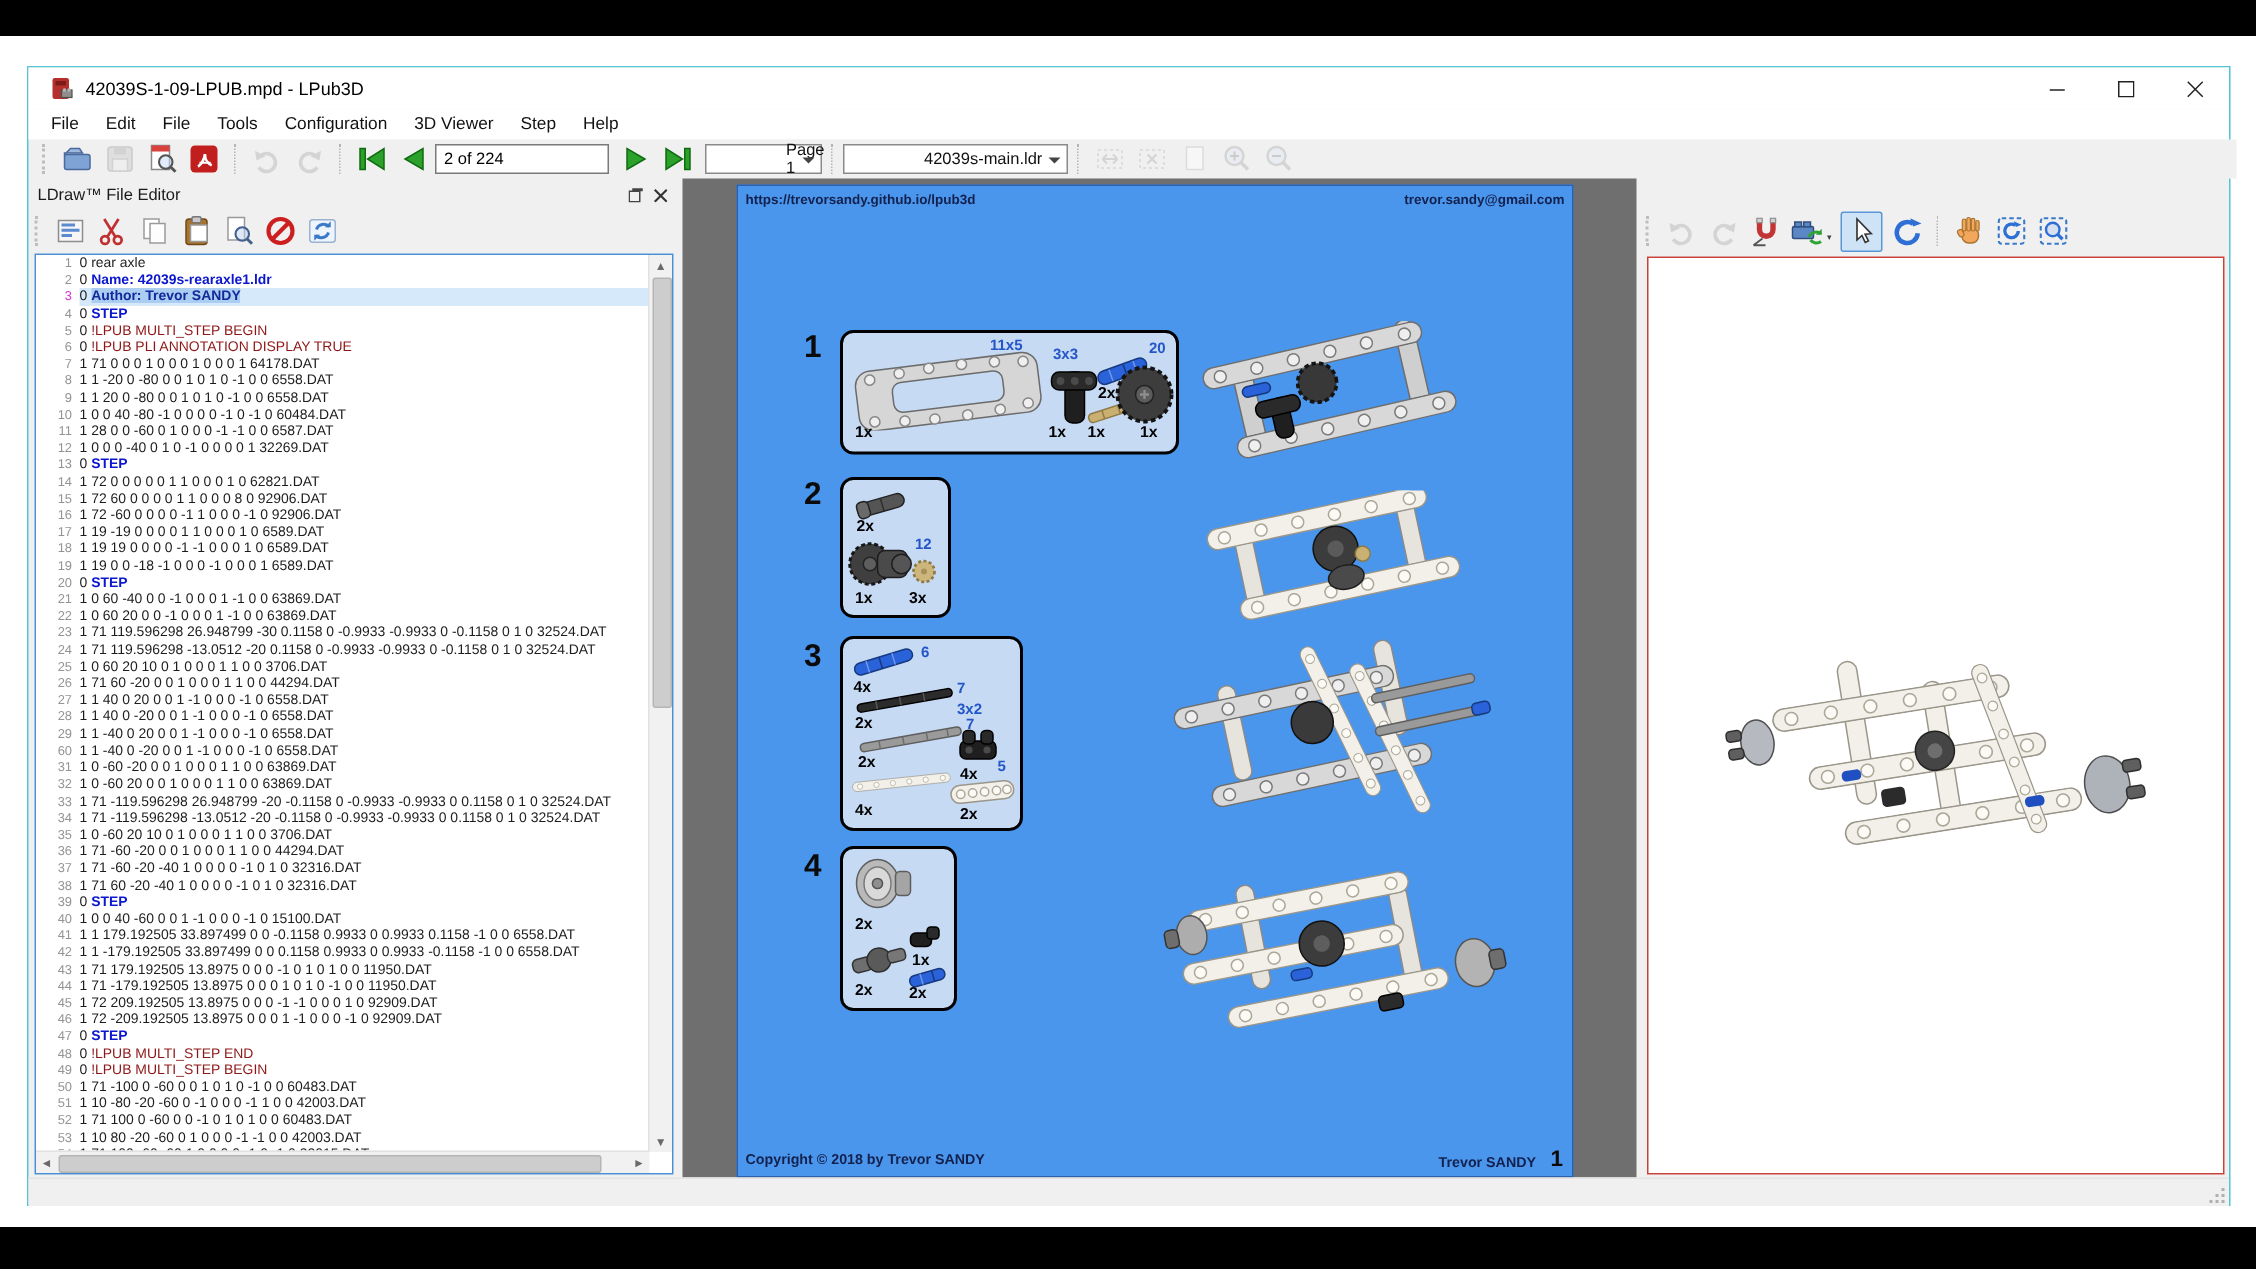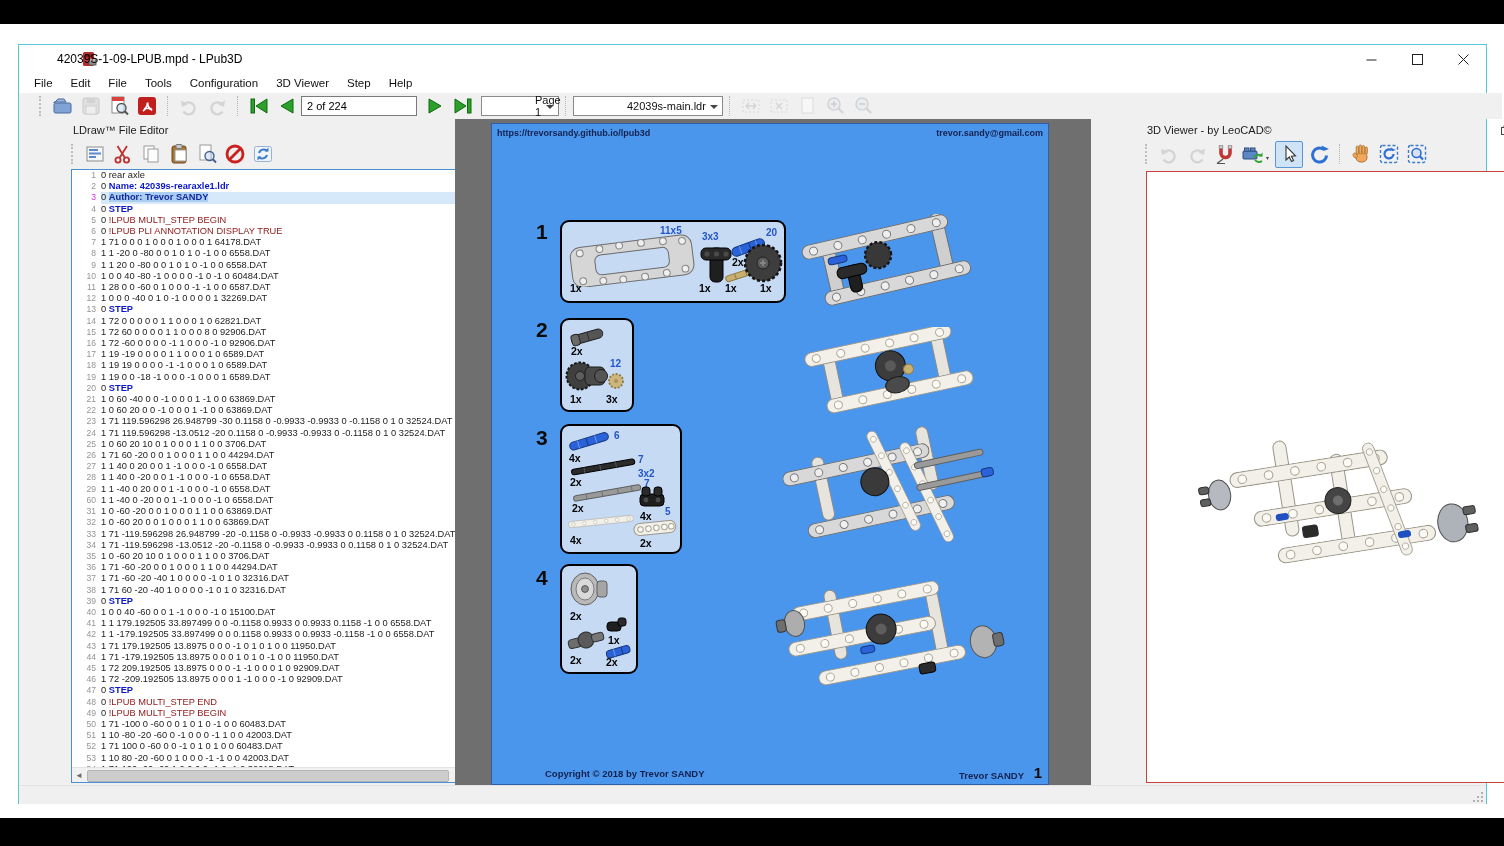--- a/index.html
+++ b/index.html
@@ -1,30 +1,30 @@
 <!DOCTYPE html>
 <html><head>
 <meta charset="utf-8">
 <style>
   html,body{margin:0;padding:0;background:#000;width:1504px;height:846px;overflow:hidden;
     font-family:"Liberation Sans",sans-serif;-webkit-font-smoothing:antialiased;}
-  .abs{position:absolute;margin-left:48px;}
+  .abs{position:absolute;}
   #desktop{position:absolute;left:0;top:24px;width:1504px;height:794px;background:#fff;}
   #win{position:absolute;left:18px;top:44px;width:1469px;height:760px;background:#f0f0f0;
     border:1px solid #56c5d8;box-sizing:border-box;}
   
   #titlebar{position:absolute;left:0;top:0;width:100%;height:28px;background:#fff;}
   #titlebar .title{position:absolute;left:38px;top:7px;font-size:12px;color:#000;}
   .wbtn{position:absolute;top:0;width:46px;height:28px;display:flex;align-items:center;justify-content:center;}
   
   #menubar{position:absolute;left:0;top:28px;width:100%;height:20px;background:#fff;display:flex;align-items:center;padding-left:6px;box-sizing:border-box;}
   #menubar span{font-size:11.5px;color:#111;padding:2px 9px;}
   
   .tbar{position:absolute;display:flex;align-items:center;}
-  #maintoolbar{left:16px;top:48px;width:100%;height:26px;background:#f0f0f0;}
+  #maintoolbar{left:5px;top:48px;width:100%;height:26px;background:#f0f0f0;}
   .handle{width:4px;height:20px;border-left:2px dotted #bdbdbd;margin:0 4px 0 4px;}
   .sep{width:1px;height:20px;border-left:1px dotted #b5b5b5;margin:0 6px;}
   .tbtn{width:24px;height:24px;display:flex;align-items:center;justify-content:center;margin:0 2px;}
   .disabled{opacity:.5;}
   .combo{height:20px;background:#fff;border:1px solid #8a8a8a;display:flex;align-items:center;position:relative;box-sizing:border-box;padding-left:48px;}
   .combo .cv{font-size:11px;color:#111;padding-left:5px;}
   .combo .car{position:absolute;right:4px;top:8px;width:0;height:0;border-left:4px solid transparent;border-right:4px solid transparent;border-top:4px solid #444;}
   #pagecounter{width:116px;height:20px;border:1px solid #7a7a7a;font-size:11px;padding:0 0 0 5px;box-sizing:border-box;font-family:"Liberation Sans",sans-serif;}
   
   .dockhead{position:absolute;height:22px;font-size:11px;color:#1a1a1a;display:flex;align-items:center;}
@@ -650,35 +650,20 @@
         </g>
           </svg></div>
 
       <div class="navy abs" style="left:5px;top:644px;font-size:9.5px">Copyright © 2018 by Trevor SANDY</div>
       <div class="navy abs" style="right:24px;top:646px;font-size:9.5px">Trevor SANDY</div>
       <div class="abs" style="right:6px;top:640px;font-size:15px;font-weight:bold;color:#0b0b0b">1</div>
     </div>
   </div>
 
   <div class="abs" style="left:1074px;top:74px;width:394px;height:666px">
-    <div class="dockhead" style="left:0;top:0;width:100%">
-      <span class="dtitle">3D Viewer - by LeoCAD©</span>
-      <span class="dico" style="right:22px">
-          <svg width="10" height="10">
-            <rect x="0.5" y="2.5" width="7" height="7" fill="none" stroke="#444"></rect>
-            <rect x="2.5" y="0.5" width="7" height="2" fill="#444"></rect>
-          </svg>
-        </span>
-      <span class="dico" style="right:6px">
-          <svg width="9" height="9">
-            <line x1="0.5" y1="0.5" x2="8.5" y2="8.5" stroke="#333" stroke-width="1.4"></line>
-            <line x1="8.5" y1="0.5" x2="0.5" y2="8.5" stroke="#333" stroke-width="1.4"></line>
-          </svg>
-        </span>
-    </div>
     <div class="tbar" style="left:0;top:22px;width:100%;height:26px">
       <div class="handle"></div>
       <div class="tbtn disabled">
         <svg width="22" height="22">
             <path d="M6.5 9 a6 6 0 1 1 -1 7.5" fill="none" stroke="#b9b9b9" stroke-width="2.4"></path>
             <path d="M3 5.5 l1 6.5 6-2.8 z" fill="#b9b9b9"></path>
           </svg>
         </div>
       <div class="tbtn disabled">
         <svg width="22" height="22">

